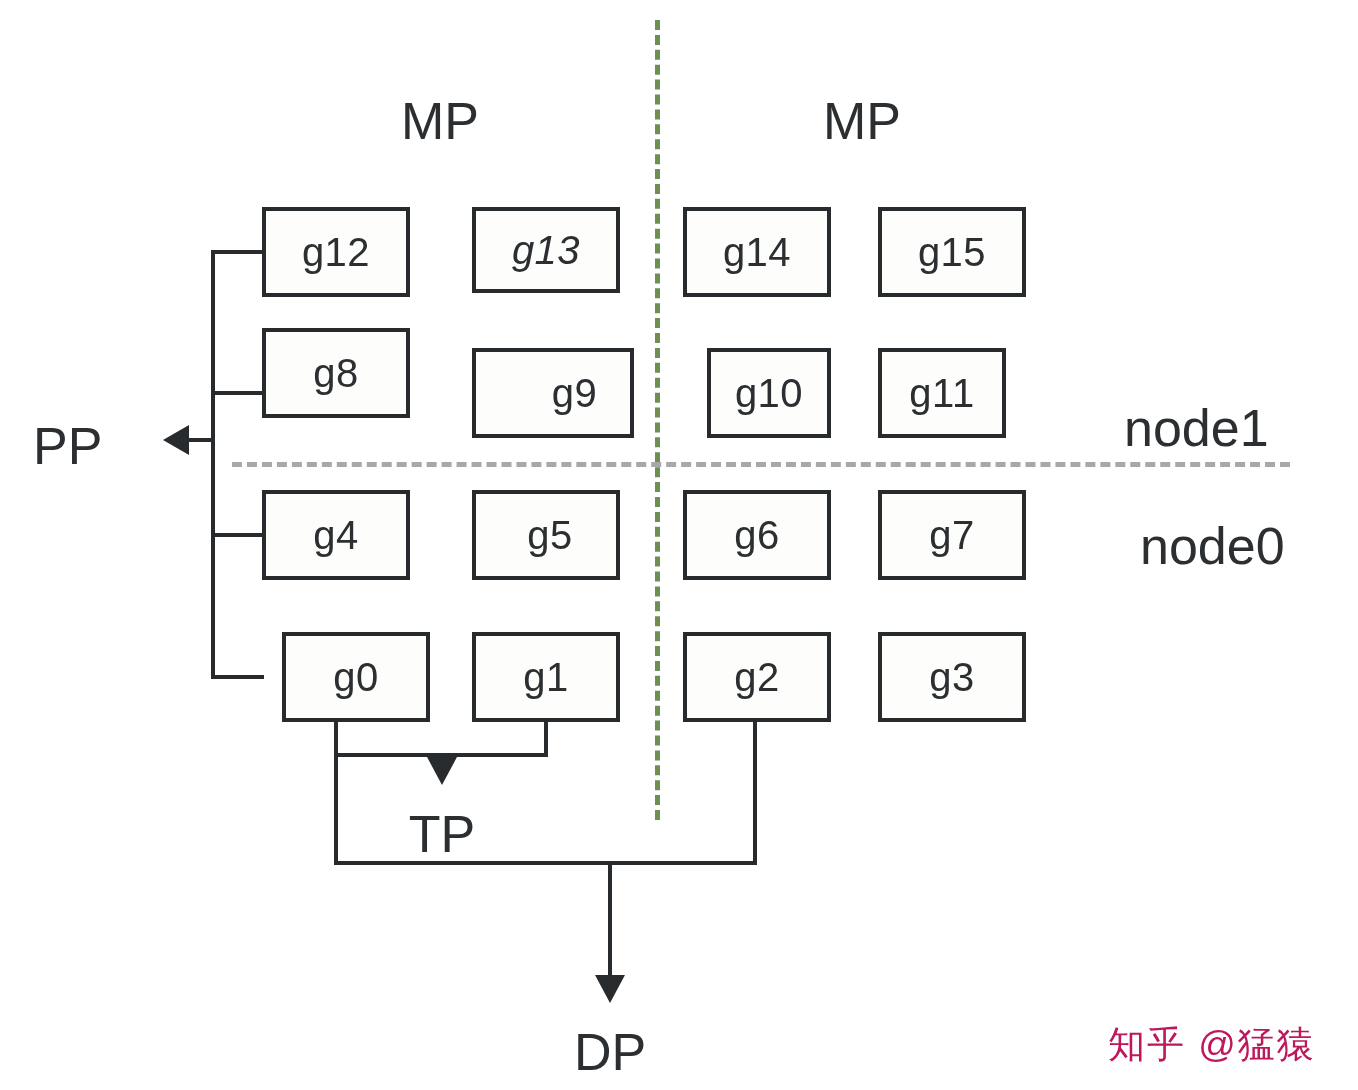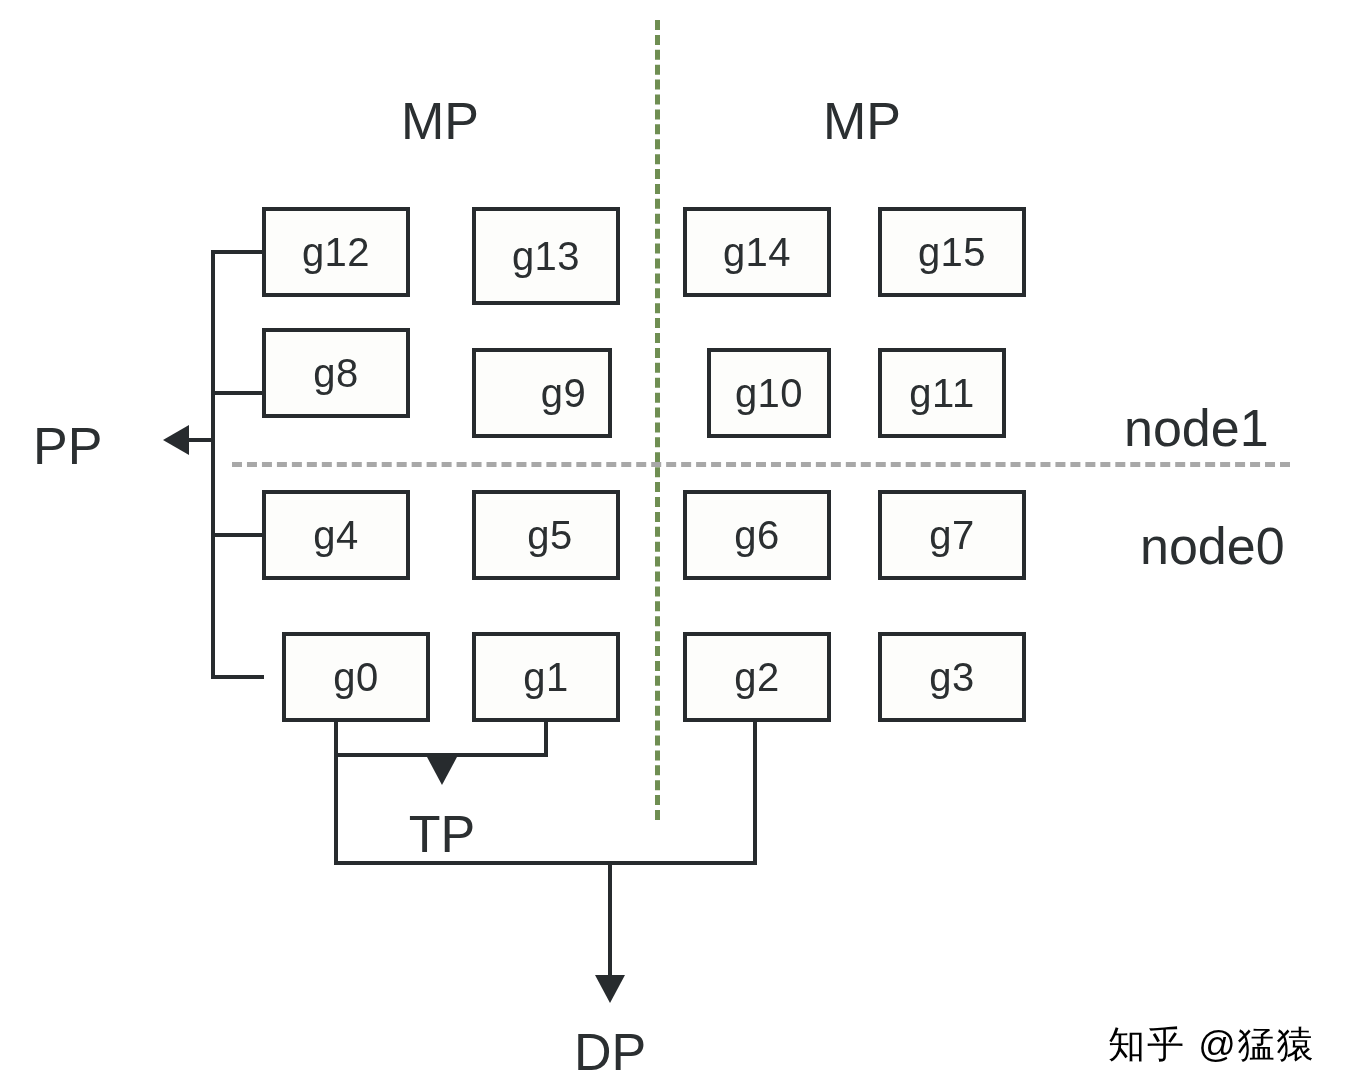--- a/index.html
+++ b/index.html
@@ -79,21 +79,21 @@
     width: 0;
     height: 0;
     border-left: 15px solid transparent;
     border-right: 15px solid transparent;
     border-top: 28px solid #272b2e;
   }
   
   .watermark {
     position: absolute;
     font-size: 37px;
-    color: #000000;
+    color: #be185d;
     white-space: nowrap;
     letter-spacing: 2px;
   }
 </style>
 </head>
 <body>
 
 <div id="canvas">
 
   <div class="dash-v" style="left:655px; top:20px; height:800px;"></div>
@@ -112,25 +112,25 @@
   <div class="hline" style="left:211px; top:391px; width:53px;"></div>
   <div class="hline" style="left:211px; top:533px; width:53px;"></div>
   <div class="hline" style="left:211px; top:675px; width:53px;"></div>
 
   <div class="hline" style="left:186px; top:438px; width:28px;"></div>
   <div class="arrow-left" style="left:163px; top:425px;"></div>
   <div class="lbl" style="left:33px; top:420px;">PP</div>
 
   <div id="box-layer">
       <div class="gbox" style="left: 262px; top: 207px; width: 148px; height: 90px;">g12</div>
-      <div class="gbox" style="left: 472px; top: 207px; width: 148px; height: 98px;">g13</div>
+      <div class="gbox" style="left: 472px; top: 207px; width: 148px; height: 86px; font-style: italic;">g13</div>
       <div class="gbox" style="left: 683px; top: 207px; width: 148px; height: 90px;">g14</div>
       <div class="gbox" style="left: 878px; top: 207px; width: 148px; height: 90px;">g15</div>
       <div class="gbox" style="left: 262px; top: 328px; width: 148px; height: 90px;">g8</div>
-      <div class="gbox" style="left: 472px; top: 348px; width: 140px; height: 90px; padding-left: 43px;">g9</div>
+      <div class="gbox" style="left: 472px; top: 348px; width: 162px; height: 90px; padding-left: 43px;">g9</div>
       <div class="gbox" style="left: 707px; top: 348px; width: 124px; height: 90px; text-align: center;">g10</div>
       <div class="gbox" style="left: 878px; top: 348px; width: 128px; height: 90px;">g11</div>
       <div class="gbox" style="left: 262px; top: 490px; width: 148px; height: 90px;">g4</div>
       <div class="gbox" style="left: 472px; top: 490px; width: 148px; height: 90px; padding-left: 8px;">g5</div>
       <div class="gbox" style="left: 683px; top: 490px; width: 148px; height: 90px;">g6</div>
       <div class="gbox" style="left: 878px; top: 490px; width: 148px; height: 90px;">g7</div>
       <div class="gbox" style="left: 262px; top: 632px; width: 148px; height: 90px; margin-left: 20px;">g0</div>
       <div class="gbox" style="left: 472px; top: 632px; width: 148px; height: 90px;">g1</div>
       <div class="gbox" style="left: 683px; top: 632px; width: 148px; height: 90px;">g2</div>
       <div class="gbox" style="left: 878px; top: 632px; width: 148px; height: 90px;">g3</div>

